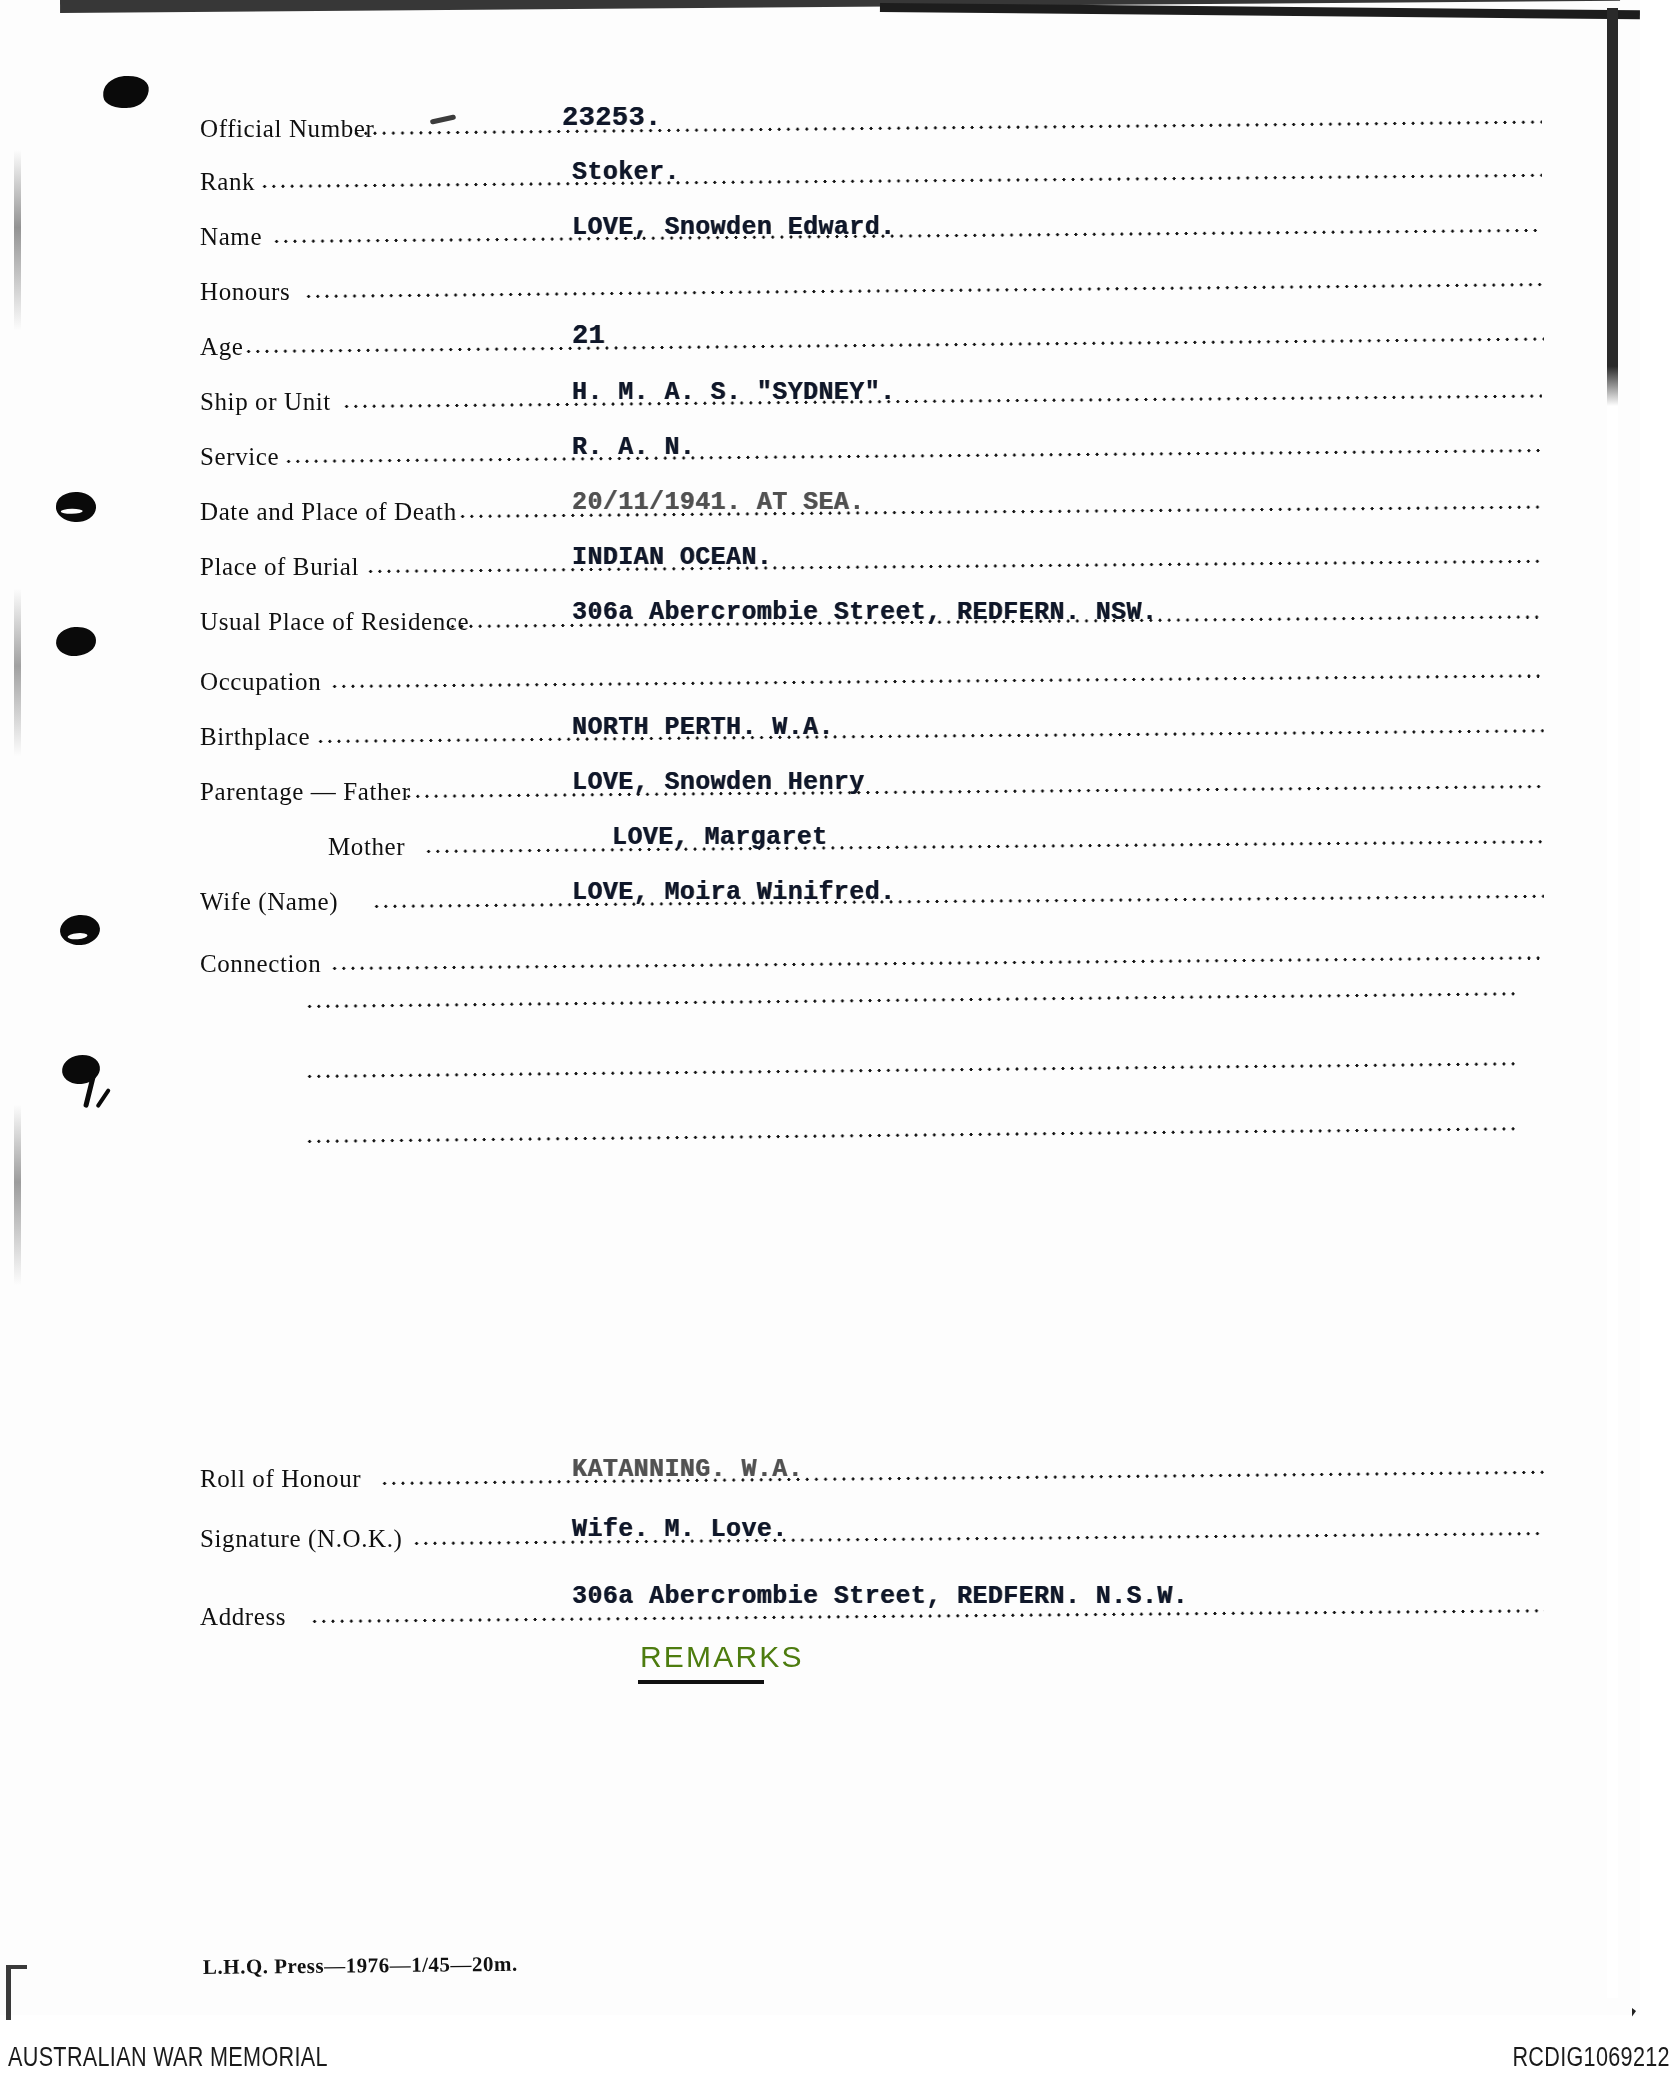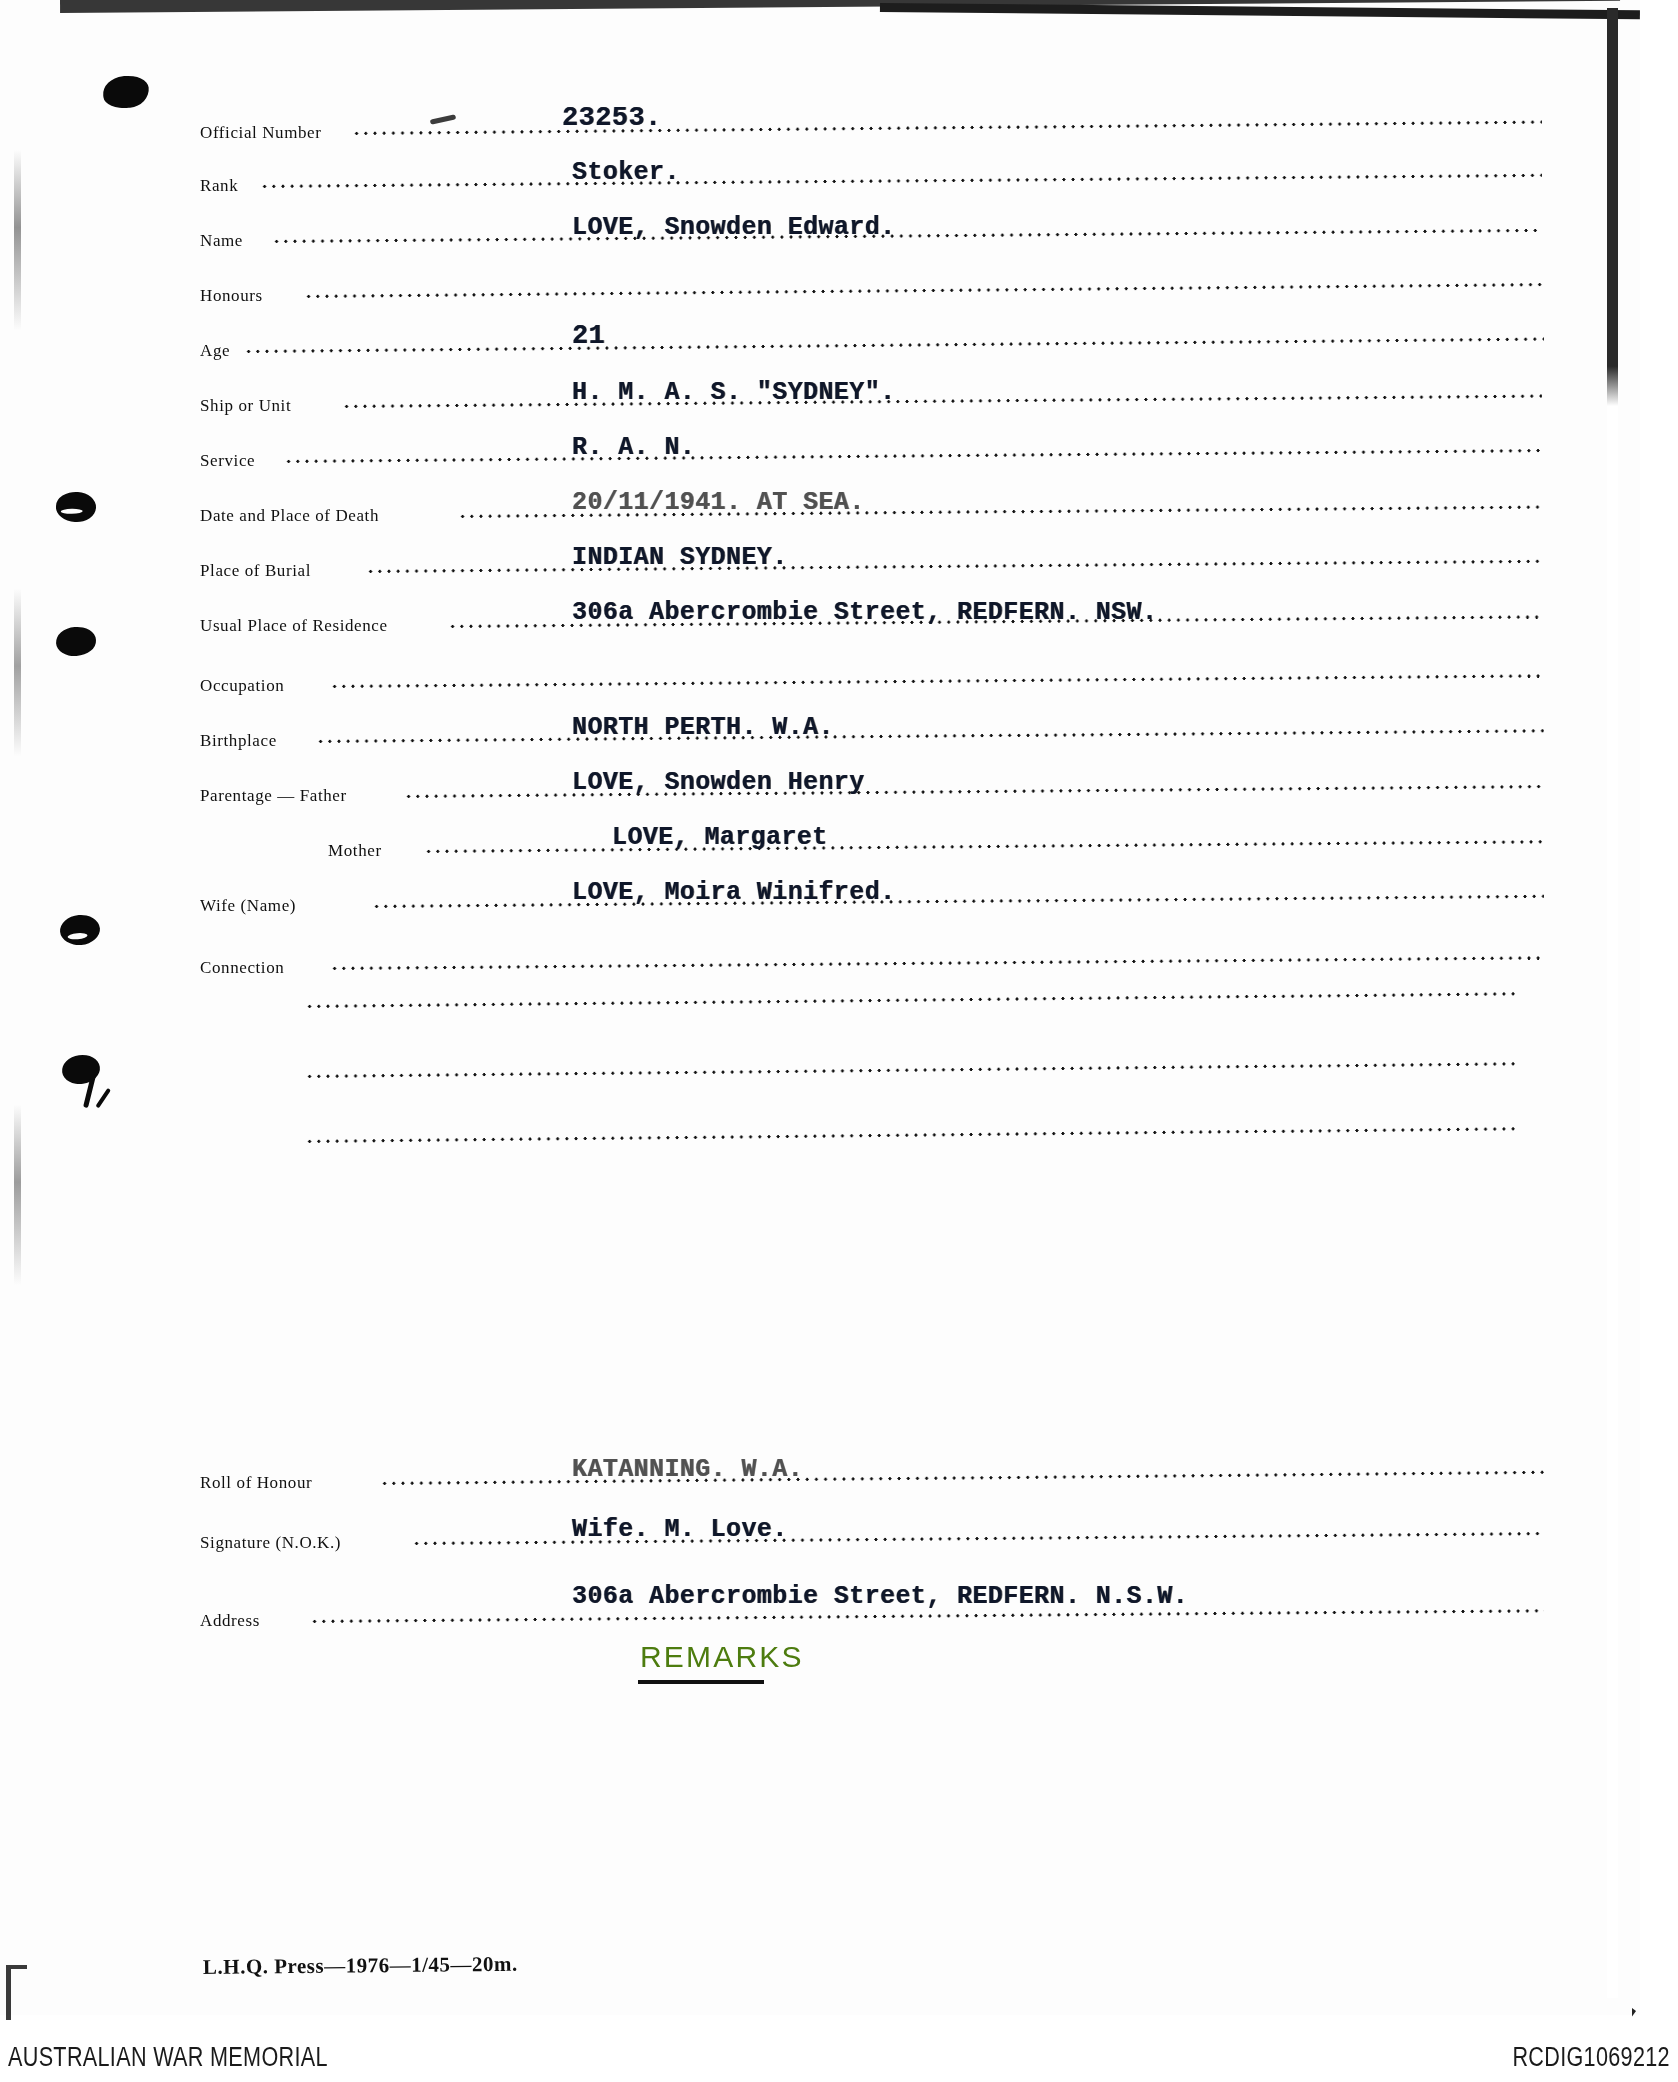--- a/index.html
+++ b/index.html
@@ -160,21 +160,21 @@
     height: 46px;
   }
 
   
   .label {
     position: absolute;
     bottom: 0px;
     left: 0px;
     white-space: nowrap;
     font-family: "Liberation Serif", "DejaVu Serif", serif;
-    font-size: 17px;
+    font-size: 25px;
     letter-spacing: 0.6px;
     color: #101010;
     line-height: 1;
   }
   .label.indent {
     padding-left: 0;
   }
 
   
   .leader {
@@ -382,21 +382,21 @@
 
       <div class="row" style="left:200px; top:478px; width:1320px;">
         <span class="label">Date  and  Place  of  Death</span>
         <span class="leader" style="left:258px; width:1086px; transform:rotate(-0.5deg);"></span>
         <span class="typed faint" style="left:372px;">20/11/1941.      AT  SEA.</span>
       </div>
 
       <div class="row" style="left:200px; top:533px; width:1320px;">
         <span class="label">Place  of  Burial</span>
         <span class="leader" style="left:166px; width:1178px; transform:rotate(-0.5deg);"></span>
-        <span class="typed" style="left:372px;">INDIAN SYDNEY.</span>
+        <span class="typed" style="left:372px;">INDIAN OCEAN.</span>
       </div>
 
       <div class="row" style="left:200px; top:588px; width:1320px;">
         <span class="label">Usual  Place  of  Residence</span>
         <span class="leader" style="left:248px; width:1096px; transform:rotate(-0.5deg);"></span>
         <span class="typed" style="left:372px;">306a Abercrombie Street,  REDFERN. NSW.</span>
       </div>
 
       <div class="row" style="left:200px; top:648px; width:1320px;">
         <span class="label">Occupation</span>

